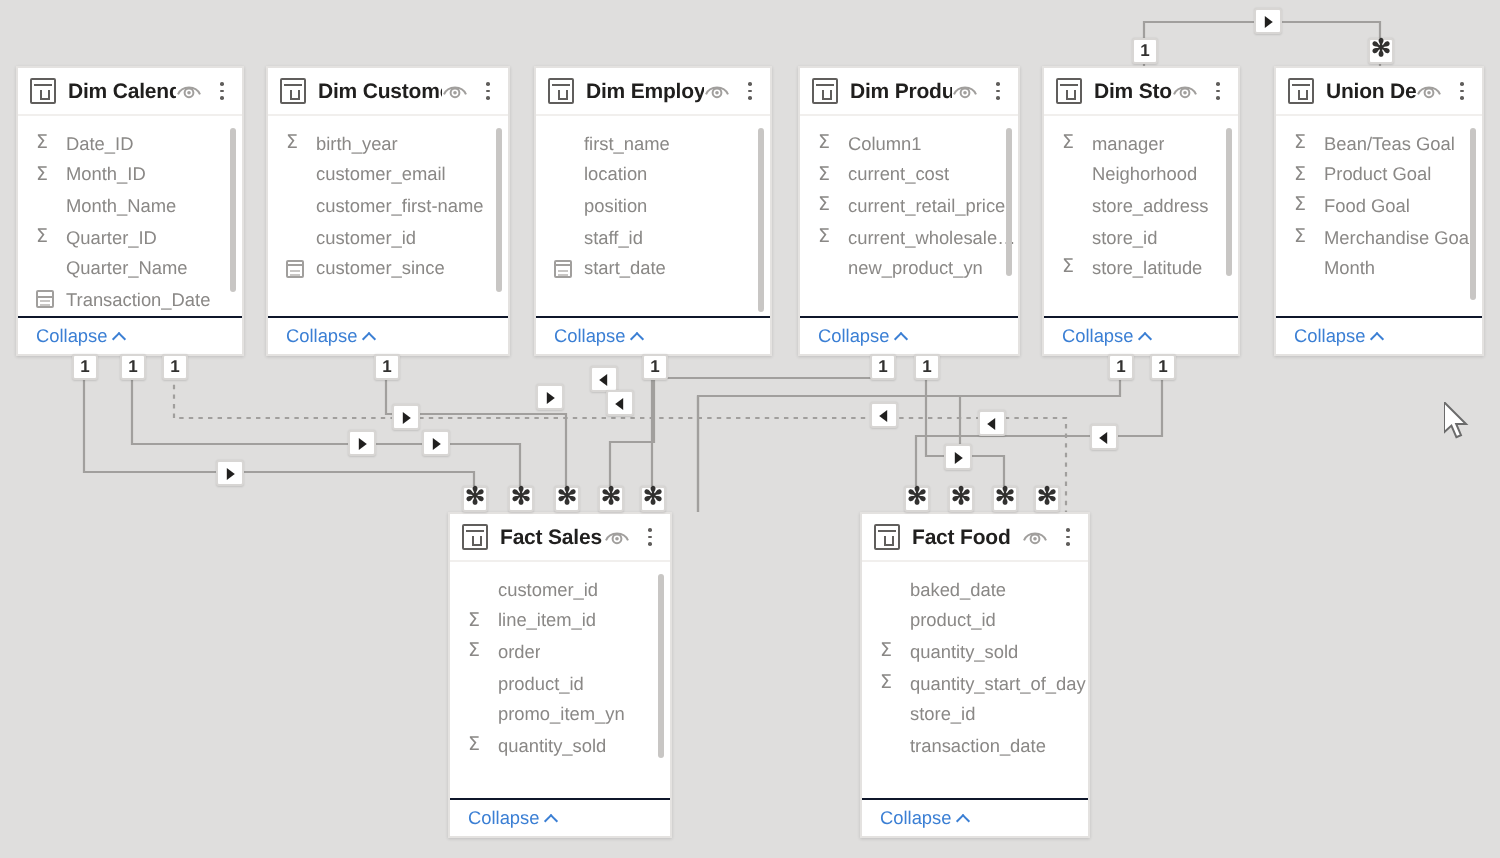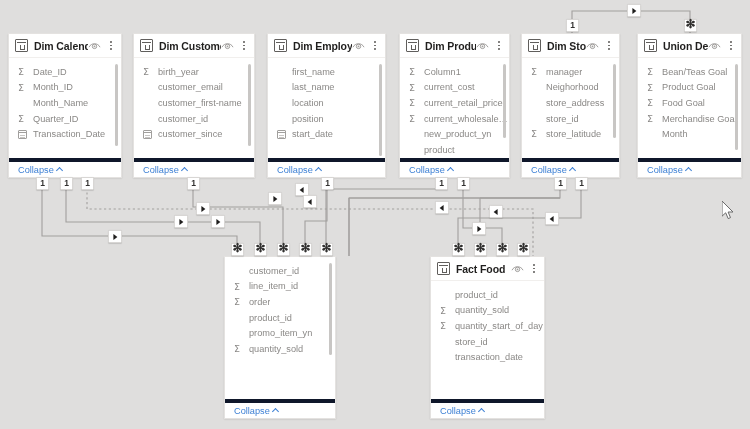--- a/index.html
+++ b/index.html
@@ -143,21 +143,21 @@
     width: 3px;
     background: #c8c6c4;
     border-radius: 2px;
   }
   .card-footer {
     flex: 0 0 auto;
     height: 19px;
     display: flex;
     align-items: center;
     padding-left: 9px;
-    border-top: 4px solid #0f172a;
+    border-top: 1px solid #0f172a;
   }
   .collapse-link {
     font-size: 9.2px;
     color: #3b7fd4;
     display: flex;
     align-items: center;
     gap: 3px;
     white-space: nowrap;
   }
   .chev-up {
@@ -289,20 +289,24 @@
             <span class="f-ico"></span>
             <span class="f-name">Month_Name</span>
           </div>
           <div class="field">
             <span class="f-ico">
               <span class="sigma">Σ</span>
             </span>
             <span class="f-name">Quarter_ID</span>
           </div>
           <div class="field">
+            <span class="f-ico"></span>
+            <span class="f-name">Quarter_Name</span>
+          </div>
+          <div class="field">
             <span class="f-ico">
               <span class="cal"></span>
             </span>
             <span class="f-name">Transaction_Date</span>
           </div>
           <div class="scroll-thumb" style="top: 6px; height: 82px;"></div>
         </div>
         <div class="card-footer">
           <span class="collapse-link">
             <span>Collapse</span>
@@ -382,29 +386,29 @@
             </span>
           </span>
         </div>
         <div class="field-list">
           <div class="field">
             <span class="f-ico"></span>
             <span class="f-name">first_name</span>
           </div>
           <div class="field">
             <span class="f-ico"></span>
-            <span class="f-name">last_name</span>
-          </div>
-          <div class="field">
-            <span class="f-ico"></span>
             <span class="f-name">location</span>
           </div>
           <div class="field">
             <span class="f-ico"></span>
             <span class="f-name">position</span>
+          </div>
+          <div class="field">
+            <span class="f-ico"></span>
+            <span class="f-name">staff_id</span>
           </div>
           <div class="field">
             <span class="f-ico">
               <span class="cal"></span>
             </span>
             <span class="f-name">start_date</span>
           </div>
           <div class="scroll-thumb" style="top: 6px; height: 92px;"></div>
         </div>
         <div class="card-footer">
@@ -455,24 +459,20 @@
           <div class="field">
             <span class="f-ico">
               <span class="sigma">Σ</span>
             </span>
             <span class="f-name">current_wholesale_…</span>
           </div>
           <div class="field">
             <span class="f-ico"></span>
             <span class="f-name">new_product_yn</span>
           </div>
-          <div class="field">
-            <span class="f-ico"></span>
-            <span class="f-name">product</span>
-          </div>
           <div class="scroll-thumb" style="top: 6px; height: 74px;"></div>
         </div>
         <div class="card-footer">
           <span class="collapse-link">
             <span>Collapse</span>
             <span class="chev-up"></span>
           </span>
         </div>
       </div>
       <div class="card" style="left: 521px; top: 33px; width: 99px; height: 145px;">
@@ -579,20 +579,38 @@
           <div class="scroll-thumb" style="top: 6px; height: 86px;"></div>
         </div>
         <div class="card-footer">
           <span class="collapse-link">
             <span>Collapse</span>
             <span class="chev-up"></span>
           </span>
         </div>
       </div>
       <div class="card" style="left: 224px; top: 256px; width: 112px; height: 163px;">
+        <div class="card-header">
+          <span class="tbl-icon"></span>
+          <span class="card-title">Fact Sales</span>
+          <span class="hdr-icons">
+            <span class="eye-icon">
+              <svg width="13" height="9" viewBox="0 0 13 9">
+                <path d="M1,6.2 C3,1.6 10,1.6 12,6.2" fill="none" stroke="#a19f9d" stroke-width="1"></path>
+                <circle cx="6.5" cy="5.4" r="2.2" fill="none" stroke="#a19f9d" stroke-width="1"></circle>
+                <circle cx="6.5" cy="5.4" r="0.9" fill="#a19f9d"></circle>
+              </svg>
+            </span>
+            <span class="kebab">
+              <i></i>
+              <i></i>
+              <i></i>
+            </span>
+          </span>
+        </div>
         <div class="field-list">
           <div class="field">
             <span class="f-ico"></span>
             <span class="f-name">customer_id</span>
           </div>
           <div class="field">
             <span class="f-ico">
               <span class="sigma">Σ</span>
             </span>
             <span class="f-name">line_item_id</span>
@@ -639,20 +657,24 @@
               </svg>
             </span>
             <span class="kebab">
               <i></i>
               <i></i>
               <i></i>
             </span>
           </span>
         </div>
         <div class="field-list">
+          <div class="field">
+            <span class="f-ico"></span>
+            <span class="f-name">baked_date</span>
+          </div>
           <div class="field">
             <span class="f-ico"></span>
             <span class="f-name">product_id</span>
           </div>
           <div class="field">
             <span class="f-ico">
               <span class="sigma">Σ</span>
             </span>
             <span class="f-name">quantity_sold</span>
           </div>

